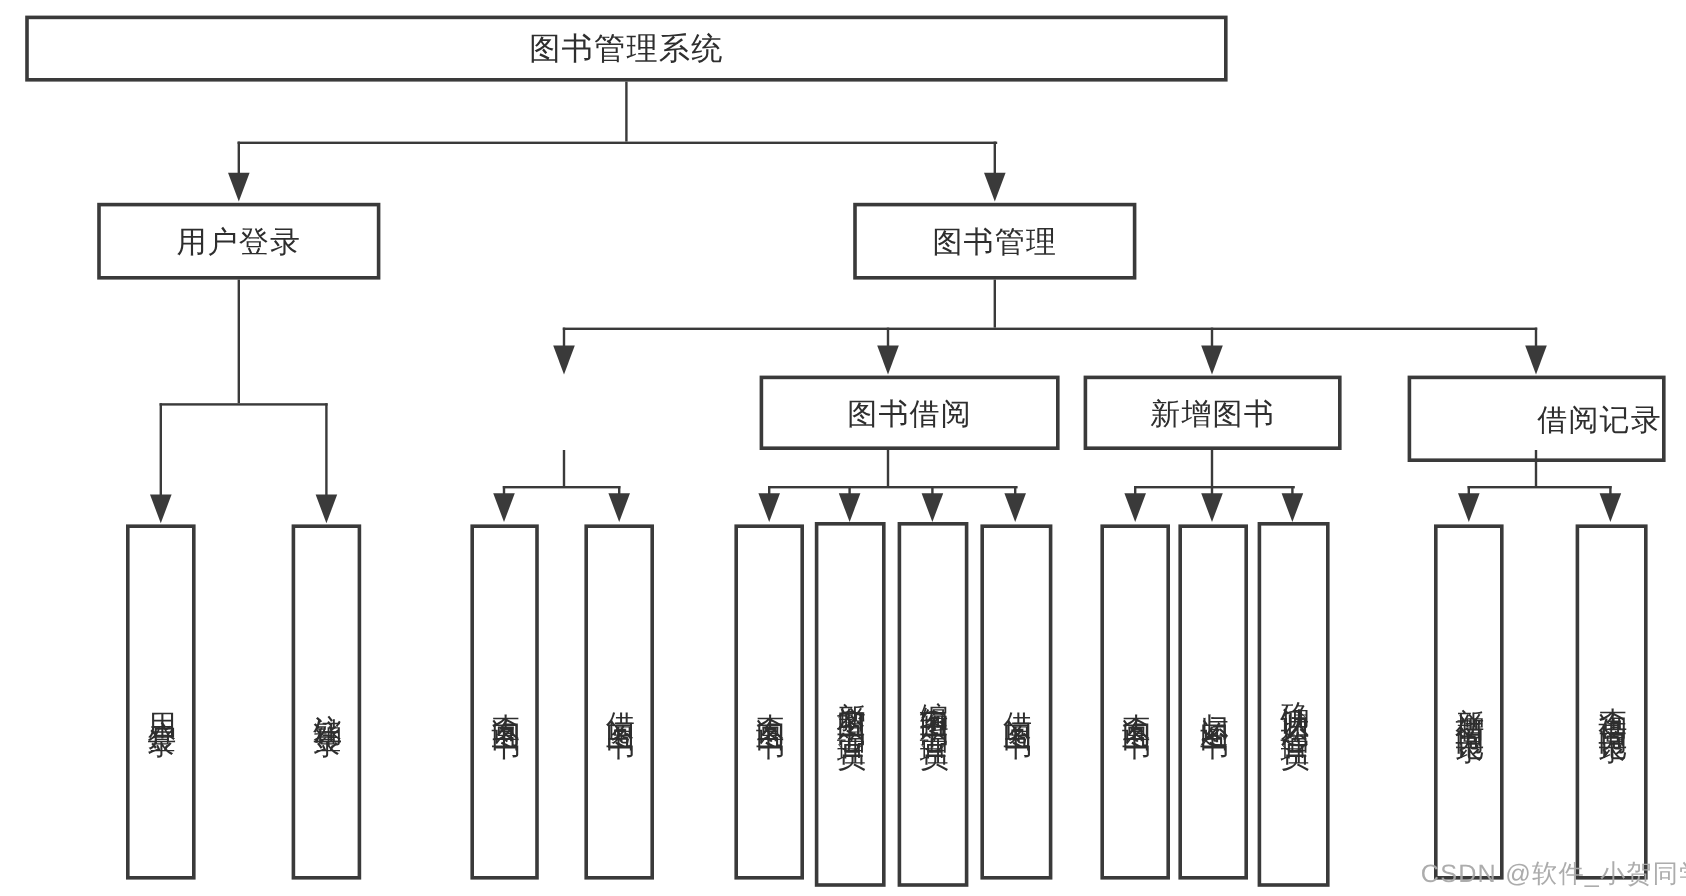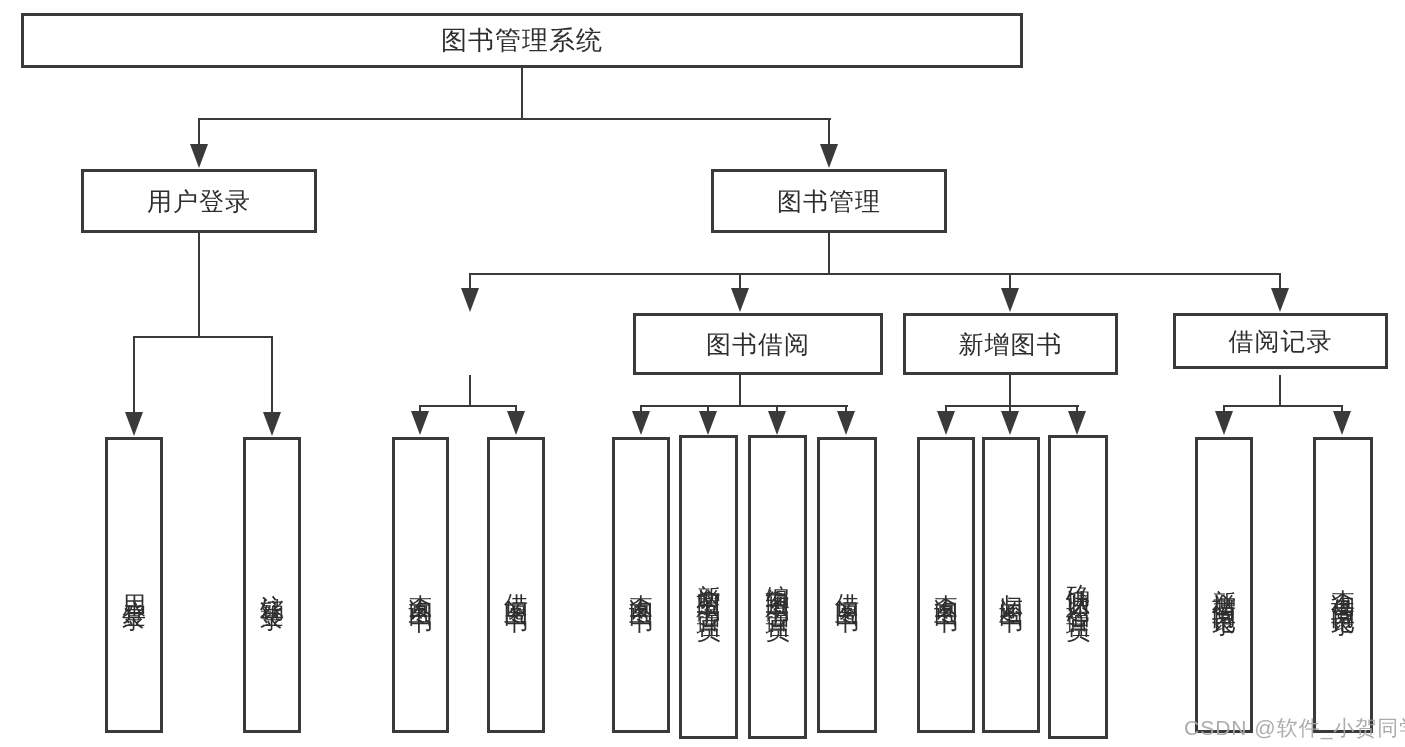--- a/index.html
+++ b/index.html
@@ -87,21 +87,21 @@
   <div class="arrow" style="left:1001px;top:288px;"></div>
   <div class="vline" style="left:1279px;top:273px;height:17px;"></div>
   <div class="arrow" style="left:1271px;top:288px;"></div>
 
   <div class="box" style="left:633px;top:313px;width:250px;height:62px;">
     <span>图书借阅</span>
   </div>
   <div class="box" style="left:903px;top:313px;width:215px;height:62px;">
     <span>新增图书</span>
   </div>
-  <div class="box" style="left:1173px;top:313px;width:215px;height:56px;">
+  <div class="box" style="left:1173px;top:313px;width:215px;height:72px;justify-content:flex-end;">
     <span>借阅记录</span>
   </div>
 
   <div class="vline" style="left:469px;top:375px;height:30px;"></div>
   <div class="hline" style="left:419px;top:405px;width:98px;"></div>
   <div class="vline" style="left:419px;top:405px;height:8px;"></div>
   <div class="arrow" style="left:411px;top:411px;"></div>
   <div class="vline" style="left:515px;top:405px;height:8px;"></div>
   <div class="arrow" style="left:507px;top:411px;"></div>
 

